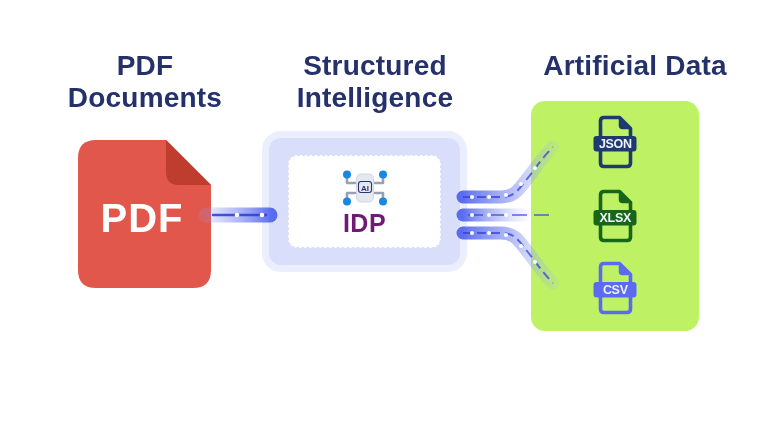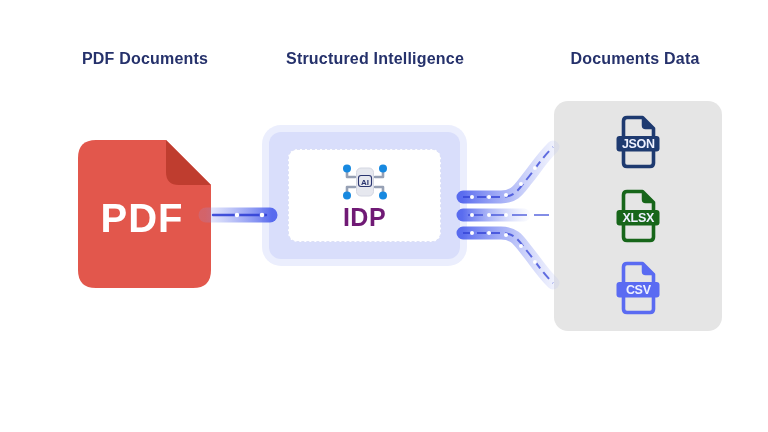--- a/index.html
+++ b/index.html
@@ -4,67 +4,67 @@
 <style>
   * { margin:0; padding:0; box-sizing:border-box; }
   html,body { background:#ffffff; }
   body { font-family:"Liberation Sans", sans-serif; }
   .canvas {
     position:relative; width:768px; height:432px; background:#ffffff;
     overflow:hidden; margin:0 auto;
   }
   
   .col-title {
-    position:absolute; top:50px; font-size:16px; font-weight:bold;
+    position:absolute; top:50px; font-size:28px; font-weight:bold;
     color:#25316B; text-align:center; letter-spacing:.2px;
   }
   .t-left   { left:40px;  width:210px; }
   .t-center { left:258px; width:234px; }
   .t-right  { left:542px; width:186px; }
 
   
   .pdf-wrap { position:absolute; left:78px; top:140px; width:115px; height:148px; }
 
   
   .pipes { position:absolute; left:0; top:0; width:768px; height:432px; z-index:5; pointer-events:none; }
 
   
   .idp-outer {
-    position:absolute; left:269px; top:132px; width:191px; height:127px;
+    position:absolute; left:269px; top:138px; width:191px; height:127px;
     background:#D9DEFB; border-radius:12px;
     box-shadow:0 0 0 7px #EBEEFD;
     z-index:2;
   }
   .idp-inner {
     position:absolute; left:19px; top:17px; width:153px; height:93px;
     left:19px; width:153px;
     background:#FFFFFF; border:1px dashed #DCE0F6; border-radius:9px;
     display:flex; flex-direction:column; align-items:center; justify-content:center;
     gap:1px;
   }
   .idp-inner { width:153px; }
   .idp-label { font-size:25px; font-weight:600; color:#701a75; letter-spacing:.5px; line-height:1.05; }
 
   
   .panel {
-    position:absolute; left:554px; top:101px; width:168px; height:230px;
-    background:#e5e5e5; border-radius:14px; z-index:2;
+    position:absolute; left:531px; top:101px; width:168px; height:230px;
+    background:#bef264; border-radius:14px; z-index:2;
   }
   .file-icon { position:absolute; left:60px; width:48px; height:54px; }
   .fi-0 { top:14px; } .fi-1 { top:88px; } .fi-2 { top:160px; }
   .band-label { font-weight:bold; letter-spacing:-0.3px; }
 </style>
 </head>
 <body>
 
 <div class="canvas">
 
   <div class="col-title t-left">PDF Documents</div>
   <div class="col-title t-center">Structured Intelligence</div>
-  <div class="col-title t-right">Documents Data</div>
+  <div class="col-title t-right">Artificial Data</div>
 
   <div class="pdf-wrap">
     <svg width="133" height="148" viewBox="0 0 133 148" color="#E2574C">
       <path d="M18 0 H88 L133 45 V130 Q133 148 115 148 H18 Q0 148 0 130 V18 Q0 0 18 0 Z" fill="currentColor"></path>
       <path d="M88 0 L133 45 H101 Q88 45 88 32 Z" fill="#BF3D2F"></path>
       <text x="64" y="92" text-anchor="middle" font-size="40" font-weight="bold" fill="#FFFFFF" letter-spacing="1">PDF</text>
     </svg>
   </div>
 
   <div class="idp-outer">

